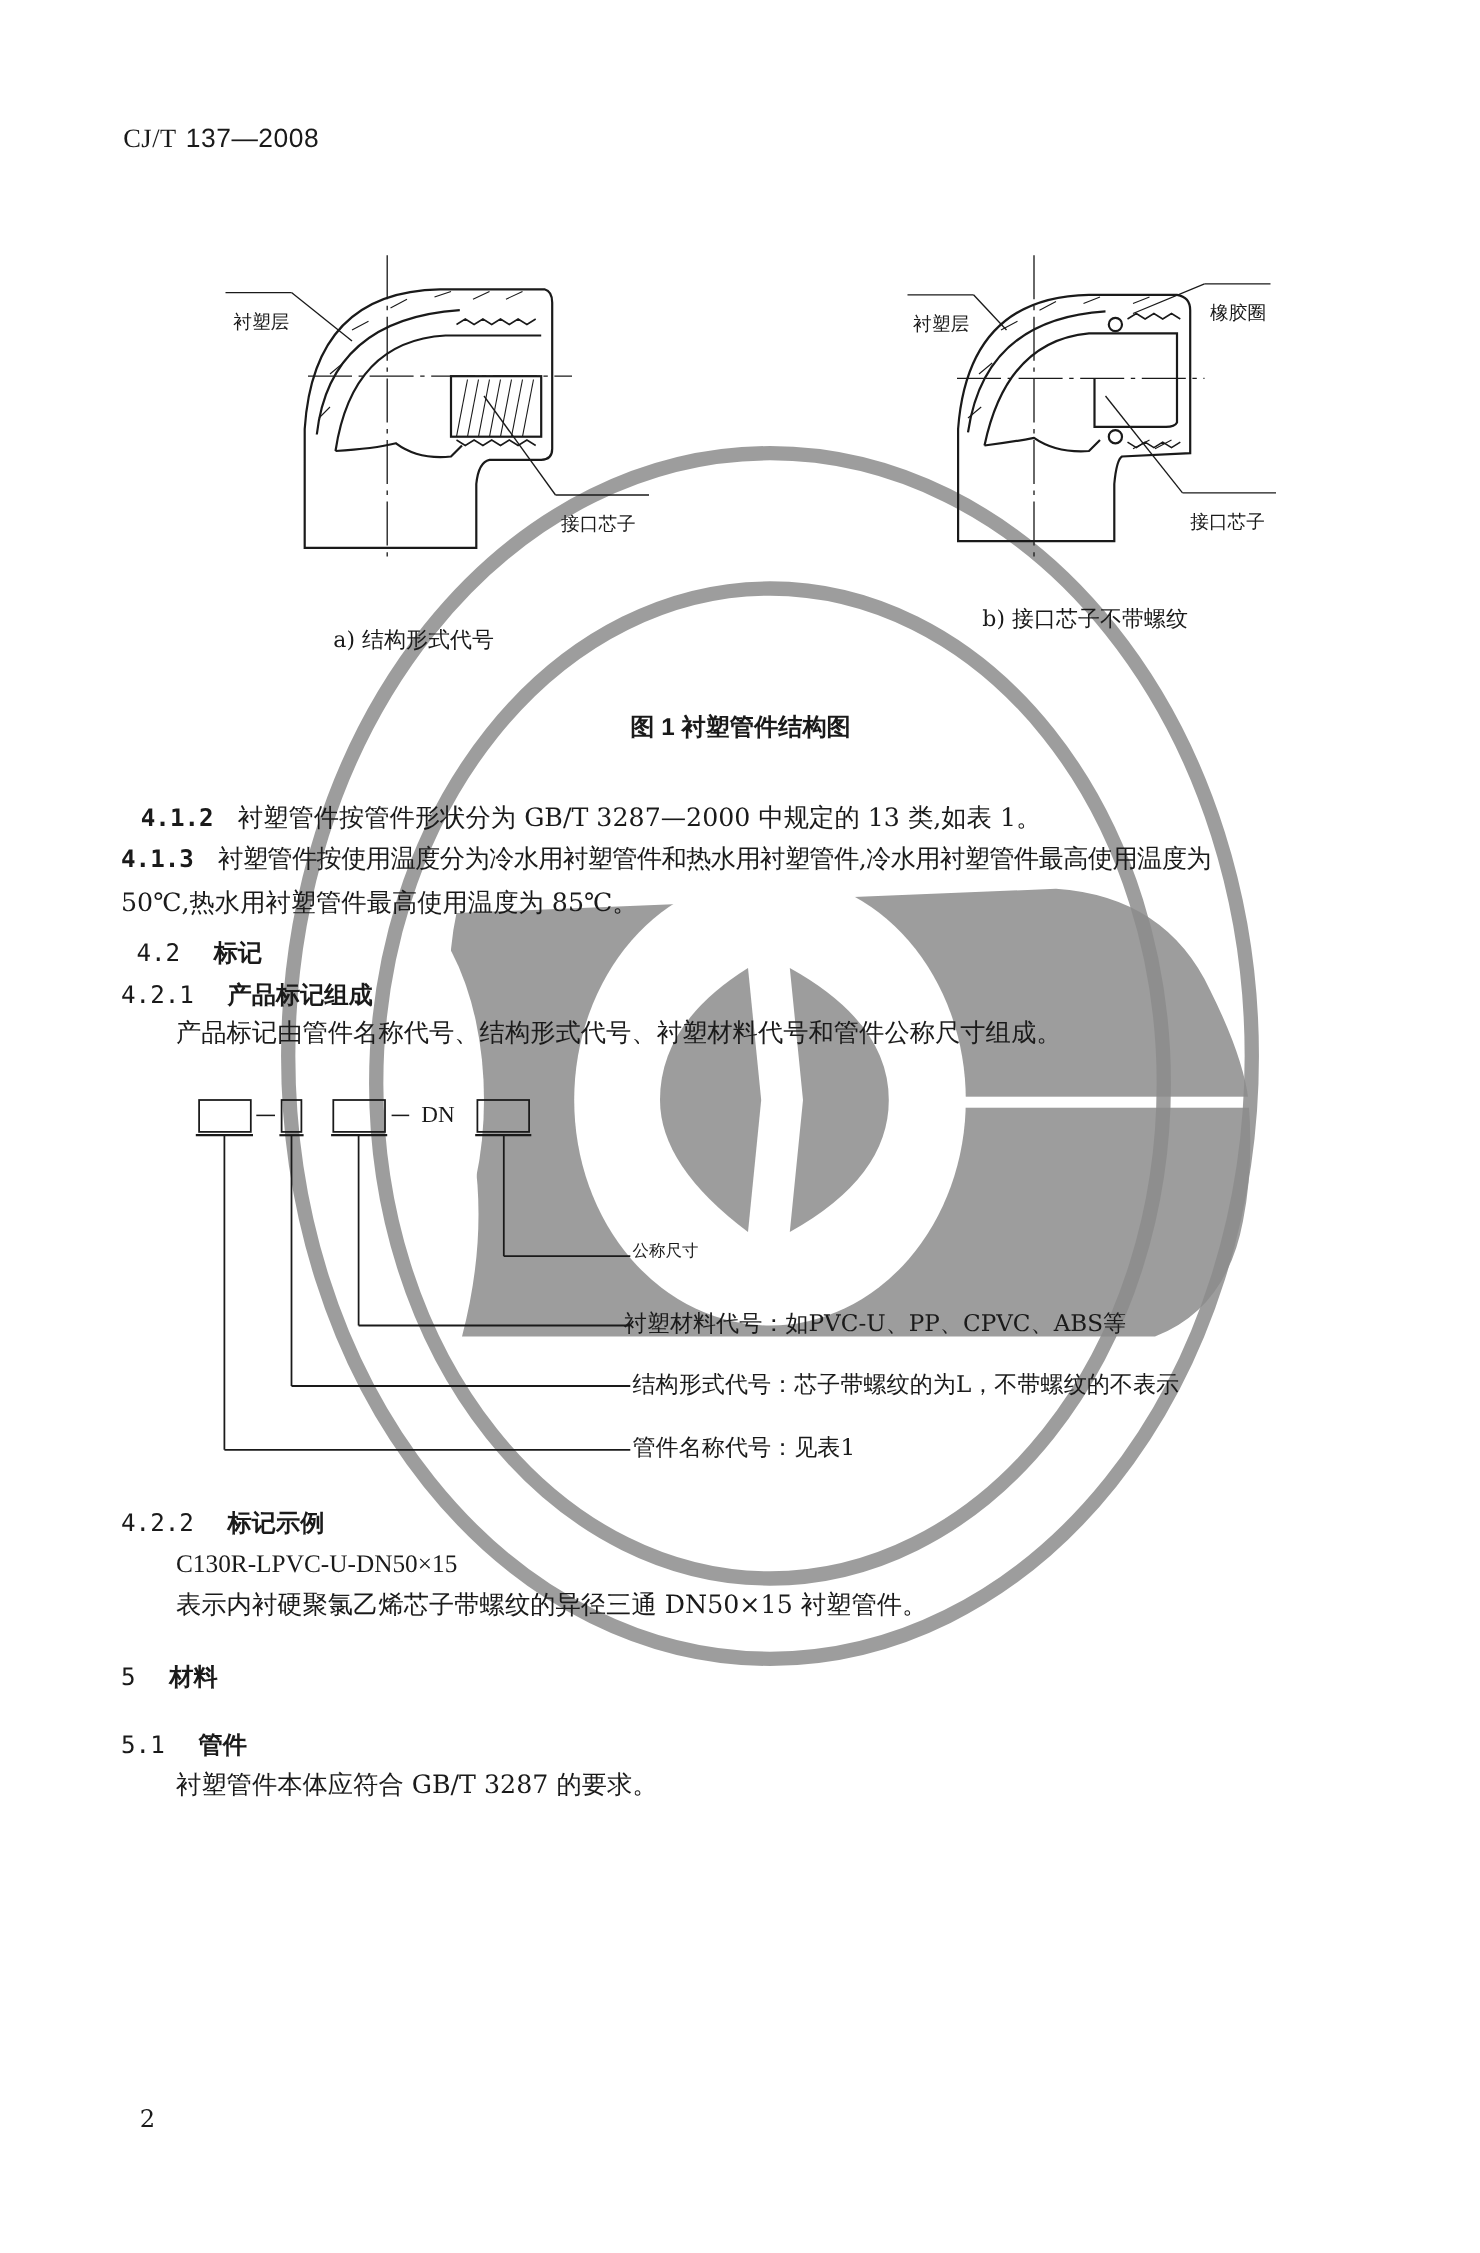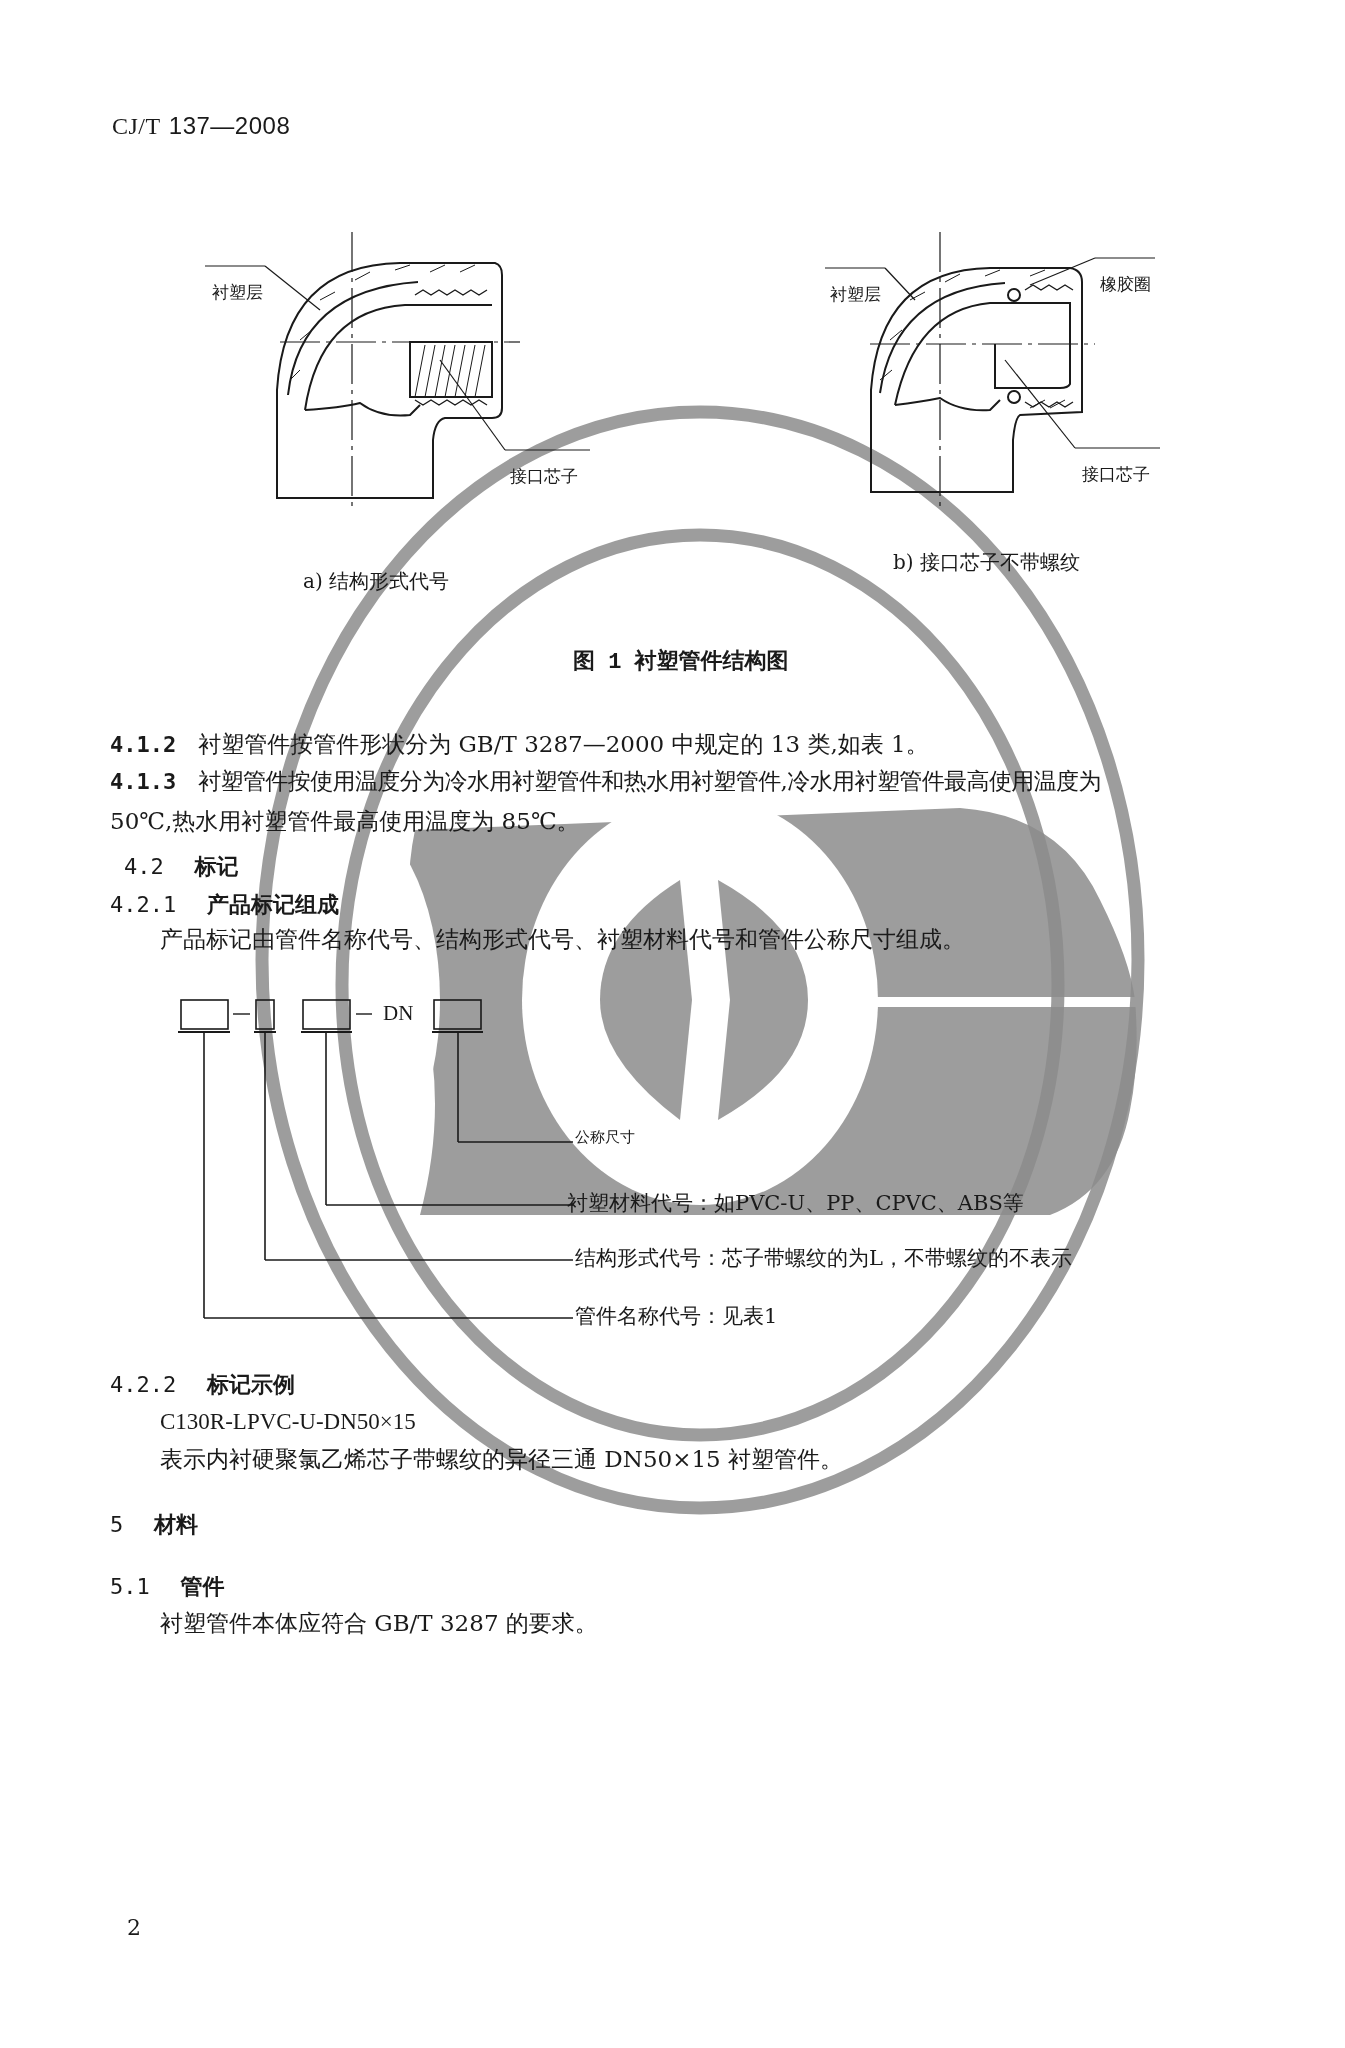--- a/index.html
+++ b/index.html
@@ -6,21 +6,21 @@
   body { width: 1345px; height: 2048px; position: relative; overflow: hidden;
          font-family: "DejaVu Serif", "Liberation Serif", serif; color: #1a1a1a; }
   .abs { position: absolute; }
   .hdr { left: 112px; top: 112px; font-size: 24px; letter-spacing: 0.5px; }
   .hdr .cj { font-family: "Liberation Serif", serif; font-weight: normal; text-align: center; }
   .hdr .num { font-family: "Liberation Sans", sans-serif; }
   .body-txt { font-size: 23px; line-height: 1; white-space: nowrap; }
   .h-txt { font-size: 22px; font-weight: bold; white-space: nowrap; font-family: "DejaVu Sans", sans-serif; }
   .num-lbl { font-family: "DejaVu Sans Mono", "Liberation Mono", monospace; font-weight: normal; }
   .cap { font-size: 20px; white-space: nowrap; }
-  .fig-title { font-size: 22px; font-weight: bold; white-space: nowrap; font-family: Liberation Mono, monospace; }
+  .fig-title { font-size: 22px; font-weight: bold; white-space: nowrap; font-family: Liberation Sans, sans-serif; }
   .label-sm { font-size: 17px; white-space: nowrap; margin-top: 37px; }
   svg { position: absolute; left: 0; top: 0; }
   .watermark { position: absolute; left: 0; top: 0; width: 1345px; height: 2048px; pointer-events: none; }
   .page-num { font-size: 22px; }
 </style>
 </head>
 <body>
 
 <svg class="watermark" width="1345" height="2048" viewBox="0 0 1345 2048">
   <defs>
@@ -130,21 +130,21 @@
     <line x1="1075" y1="448" x2="1160" y2="448" stroke-width="1.2"></line>
   </g>
 </svg>
 <div class="abs label-sm" style="left:830px; top:246px;">衬塑层</div>
 <div class="abs label-sm" style="left:1100px; top:236px;">橡胶圈</div>
 <div class="abs label-sm" style="left:1082px; top:426px;">接口芯子</div>
 <div class="abs cap" style="left:893px; top:549px;">b) 接口芯子不带螺纹</div>
 
 <div class="abs fig-title" style="left:573px; top:646px;">图 1   衬塑管件结构图</div>
 
-<div class="abs body-txt" style="left:110px; top:733px;">
+<div class="abs body-txt" style="left:128px; top:733px;">
   <span class="num-lbl h-txt" style="font-weight:bold;">4.1.2</span>&nbsp;&nbsp;
   <span>衬塑管件按管件形状分为 GB/T 3287—2000 中规定的 13 类,如表 1。</span>
 </div>
 
 <div class="abs body-txt" style="left:110px; top:770px;">
   <span class="num-lbl h-txt" style="font-weight:bold;">4.1.3</span>&nbsp;&nbsp;
   <span style="letter-spacing:-0.6px;">衬塑管件按使用温度分为冷水用衬塑管件和热水用衬塑管件,冷水用衬塑管件最高使用温度为</span>
 </div>
 <div class="abs body-txt" style="left:110px; top:810px;">50℃,热水用衬塑管件最高使用温度为 85℃。</div>
 

